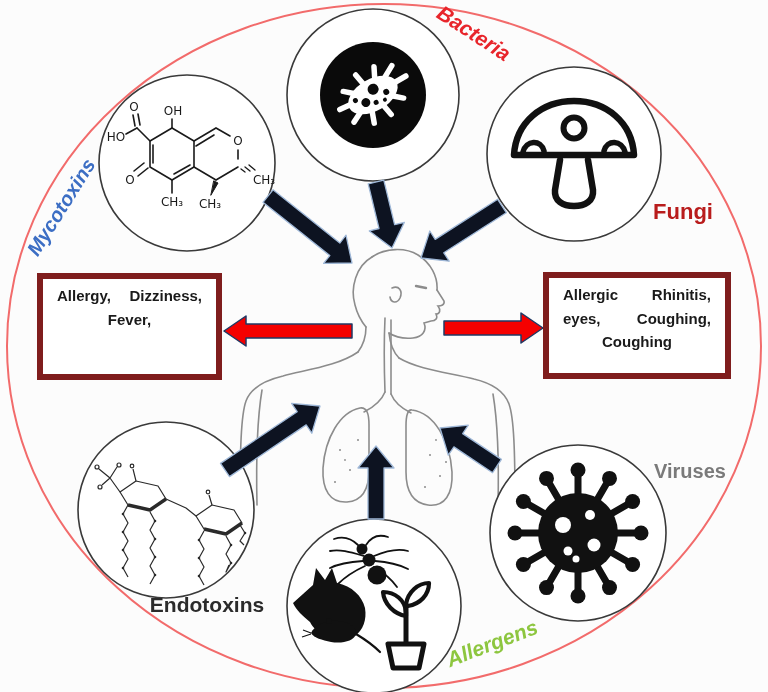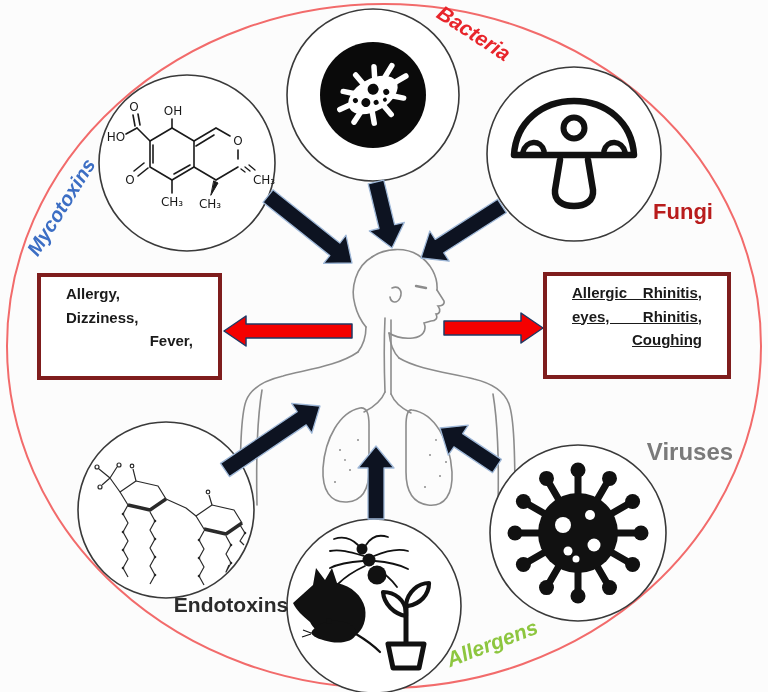--- a/index.html
+++ b/index.html
@@ -10,32 +10,32 @@
   .stage svg{position:absolute;left:0;top:0;}
   .cat-label{
     position:absolute;font-weight:bold;white-space:nowrap;
     transform:translate(-50%,-50%);line-height:1;
   }
   .lbl-bacteria{left:474px;top:33px;font-size:21px;font-style:italic;color:#e8252b;
     transform:translate(-50%,-50%) rotate(33deg);}
   .lbl-mycotoxins{left:61px;top:207px;font-size:20px;font-style:italic;color:#3c6ec4;
     transform:translate(-50%,-50%) rotate(-58deg);}
   .lbl-fungi{left:683px;top:212px;font-size:22px;color:#b91c1c;}
-  .lbl-viruses{left:690px;top:452px;font-size:24px;color:#7a7a7a;}
-  .lbl-endotoxins{left:207px;top:604px;font-size:21px;color:#2b2b2b;margin-left:24px;}
+  .lbl-viruses{left:690px;top:471px;font-size:20px;color:#7a7a7a;}
+  .lbl-endotoxins{left:207px;top:604px;font-size:21px;color:#2b2b2b;}
   .lbl-allergens{left:492px;top:643px;font-size:21px;font-style:italic;color:#8dc63f;
     transform:translate(-50%,-50%) rotate(-21deg);}
   .sym-box{
     position:absolute;box-sizing:border-box;background:#ffffff;
-    border:4px solid #7f1d1d;padding:5px 25px;
+    border:6px solid #7f1d1d;padding:5px 14px;
     font-weight:bold;font-size:15px;line-height:23.5px;color:#1a1a1a;
   }
   .box-left{left:37px;top:273px;width:185px;height:107px;}
-  .box-right{left:543px;top:272px;width:188px;height:107px;text-decoration:underline;}
-  .sym-line{text-align:right;}
+  .box-right{left:543px;top:272px;width:188px;height:107px;}
+  .sym-line{text-align:center;}
   .sym-line.stretch{text-align:justify;text-align-last:justify;}
   .mol-text{font-family:"DejaVu Sans",sans-serif;font-size:12px;fill:#1a1a1a;}
 </style>
 </head>
 <body>
 
 <div class="stage">
 
   <svg width="768" height="692" viewBox="0 0 768 692">
 
@@ -287,17 +287,17 @@
   <div class="cat-label lbl-endotoxins">Endotoxins</div>
   <div class="cat-label lbl-allergens">Allergens</div>
 
   <div class="sym-box box-left">
     <div class="sym-line stretch">Allergy, Dizziness,</div>
     <div class="sym-line">Fever,</div>
   </div>
 
   <div class="sym-box box-right">
     <div class="sym-line stretch">Allergic Rhinitis,</div>
-    <div class="sym-line stretch">eyes, Rhinitis,</div>
+    <div class="sym-line stretch">eyes, Coughing,</div>
     <div class="sym-line">Coughing</div>
   </div>
 
 </div>
 
 </body></html>

